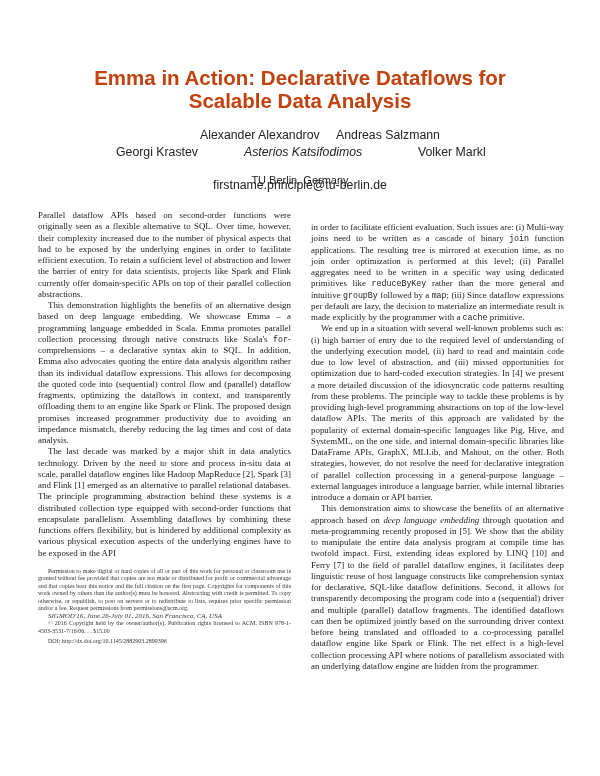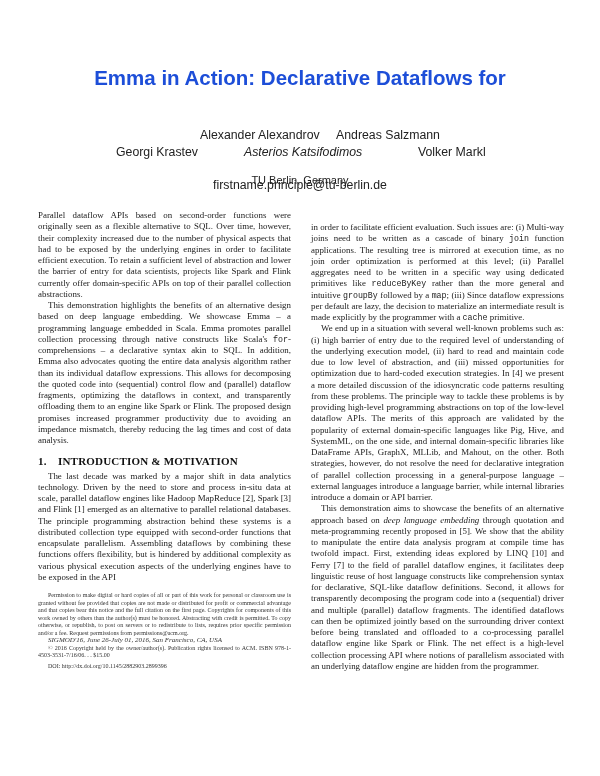--- a/index.html
+++ b/index.html
@@ -1,55 +1,55 @@
 <!DOCTYPE html>
 <html><head>
 <meta charset="utf-8">
 <style>
   html, body { margin: 0; padding: 0; background: #ffffff; }
   body { width: 600px; height: 776px; position: relative; overflow: hidden; color: #1a1a1a; }
   .title { position: absolute; left: 0; width: 600px; top: 66px; text-align: center;
-    font-family: "Liberation Sans", sans-serif; font-weight: bold; font-size: 20.5px; line-height: 23px; color: #1d4ed8; }
+    font-family: "Liberation Sans", sans-serif; font-weight: bold; font-size: 20.5px; line-height: 23px; color: #c2410c; }
   .authors { position: absolute; left: 0; width: 600px; font-family: "Liberation Sans", sans-serif; font-size: 12.3px; color: #222; }
   .author { position: absolute; white-space: nowrap; }
   .affil { position: absolute; left: 0; width: 600px; text-align: center; font-family: "Liberation Sans", sans-serif; color: #222; }
   .col { position: absolute; font-family: "Liberation Serif", serif; font-size: 8.9px; line-height: 11.25px; text-align: justify; color: #222; }
   .col p { margin: 0; text-indent: 10px; hyphens: auto; }
   .col p.noindent { text-indent: 0; }
   .h1 { font-family: "Liberation Serif", serif; font-weight: bold; font-size: 11px; margin: 0 0 3px 0; letter-spacing: 0.2px; color:#111; }
   .h1sec { margin: 10px 0 3px 0; }
   .h1sec span.num { display: inline-block; width: 20px; }
   .mono { font-family: "Liberation Mono", monospace; font-size: 8.3px; }
   .perm { font-family: "Liberation Serif", serif; font-size: 6px; line-height: 7.5px; text-align: justify; color: #333; }
   .perm p { margin: 0; }
   .conf { font-style: italic; font-size: 7px; margin: 3px 0 4px 4px; }
 </style>
 </head>
 <body>
 
 <div class="title">
   <div>Emma in Action: Declarative Dataflows for</div>
+  <div>Scalable Data Analysis</div>
 </div>
 
 <div class="authors">
   <span class="author" style="left:200px; top:128px;text-align:right;">Alexander Alexandrov</span>
   <span class="author" style="left:336px; top:128px;">Andreas Salzmann</span>
   <span class="author" style="left:116px; top:145px;">Georgi Krastev</span>
   <span class="author" style="left:244px; top:145px;font-style:italic;">Asterios Katsifodimos</span>
   <span class="author" style="left:418px; top:145px;">Volker Markl</span>
 </div>
 
 <div class="affil" style="top:174px; font-size:11px;">TU Berlin, Germany</div>
 <div class="affil" style="top:178px; font-size:12.3px;">firstname.principle@tu-berlin.de</div>
 
 <div class="col" style="left:38px; top:210px; width:253px;">
   <p class="noindent">Parallel dataflow APIs based on second-order functions were originally seen as a flexible alternative to SQL. Over time, however, their complexity increased due to the number of physical aspects that had to be exposed by the underlying engines in order to facilitate efficient execution. To retain a sufficient level of abstraction and lower the barrier of entry for data scientists, projects like Spark and Flink currently offer domain-specific APIs on top of their parallel collection abstractions.</p>
   <p><span>This demonstration highlights the benefits of an alternative design based on deep language embedding. We showcase Emma – a programming language embedded in Scala. Emma promotes parallel collection processing through native constructs like Scala's </span><span class="mono">for</span><span>-comprehensions – a declarative syntax akin to SQL. In addition, Emma also advocates quoting the entire data analysis algorithm rather than its individual dataflow expressions. This allows for decomposing the quoted code into (sequential) control flow and (parallel) dataflow fragments, optimizing the dataflows in context, and transparently offloading them to an engine like Spark or Flink. The proposed design promises increased programmer productivity due to avoiding an impedance mismatch, thereby reducing the lag times and cost of data analysis.</span></p>
 
-  <div class="h1 h1sec"><span class="num">1.</span><span>INTRODUCTION &amp; MOTIVATION</span></div>
   <p>The last decade was marked by a major shift in data analytics technology. Driven by the need to store and process in-situ data at scale, parallel dataflow engines like Hadoop MapReduce [2], Spark [3] and Flink [1] emerged as an alternative to parallel relational databases. The principle programming abstraction behind these systems is a distributed collection type equipped with second-order functions that encapsulate parallelism. Assembling dataflows by combining these functions offers flexibility, but is hindered by additional complexity as various physical execution aspects of the underlying engines have to be exposed in the API</p>
 
   <div class="perm" style="margin-top:9px;font-family:Liberation Serif, serif;">
     <p>Permission to make digital or hard copies of all or part of this work for personal or classroom use is granted without fee provided that copies are not made or distributed for profit or commercial advantage and that copies bear this notice and the full citation on the first page. Copyrights for components of this work owned by others than the author(s) must be honored. Abstracting with credit is permitted. To copy otherwise, or republish, to post on servers or to redistribute to lists, requires prior specific permission and/or a fee. Request permissions from permissions@acm.org.</p>
     <p class="conf">SIGMOD'16, June 26-July 01, 2016, San Francisco, CA, USA</p>
     <p>© 2016 Copyright held by the owner/author(s). Publication rights licensed to ACM. ISBN 978-1-4503-3531-7/16/06. . . $15.00</p>
     <p style="margin-top:3px;">DOI: http://dx.doi.org/10.1145/2882903.2899396</p>
   </div>
 </div>
 

